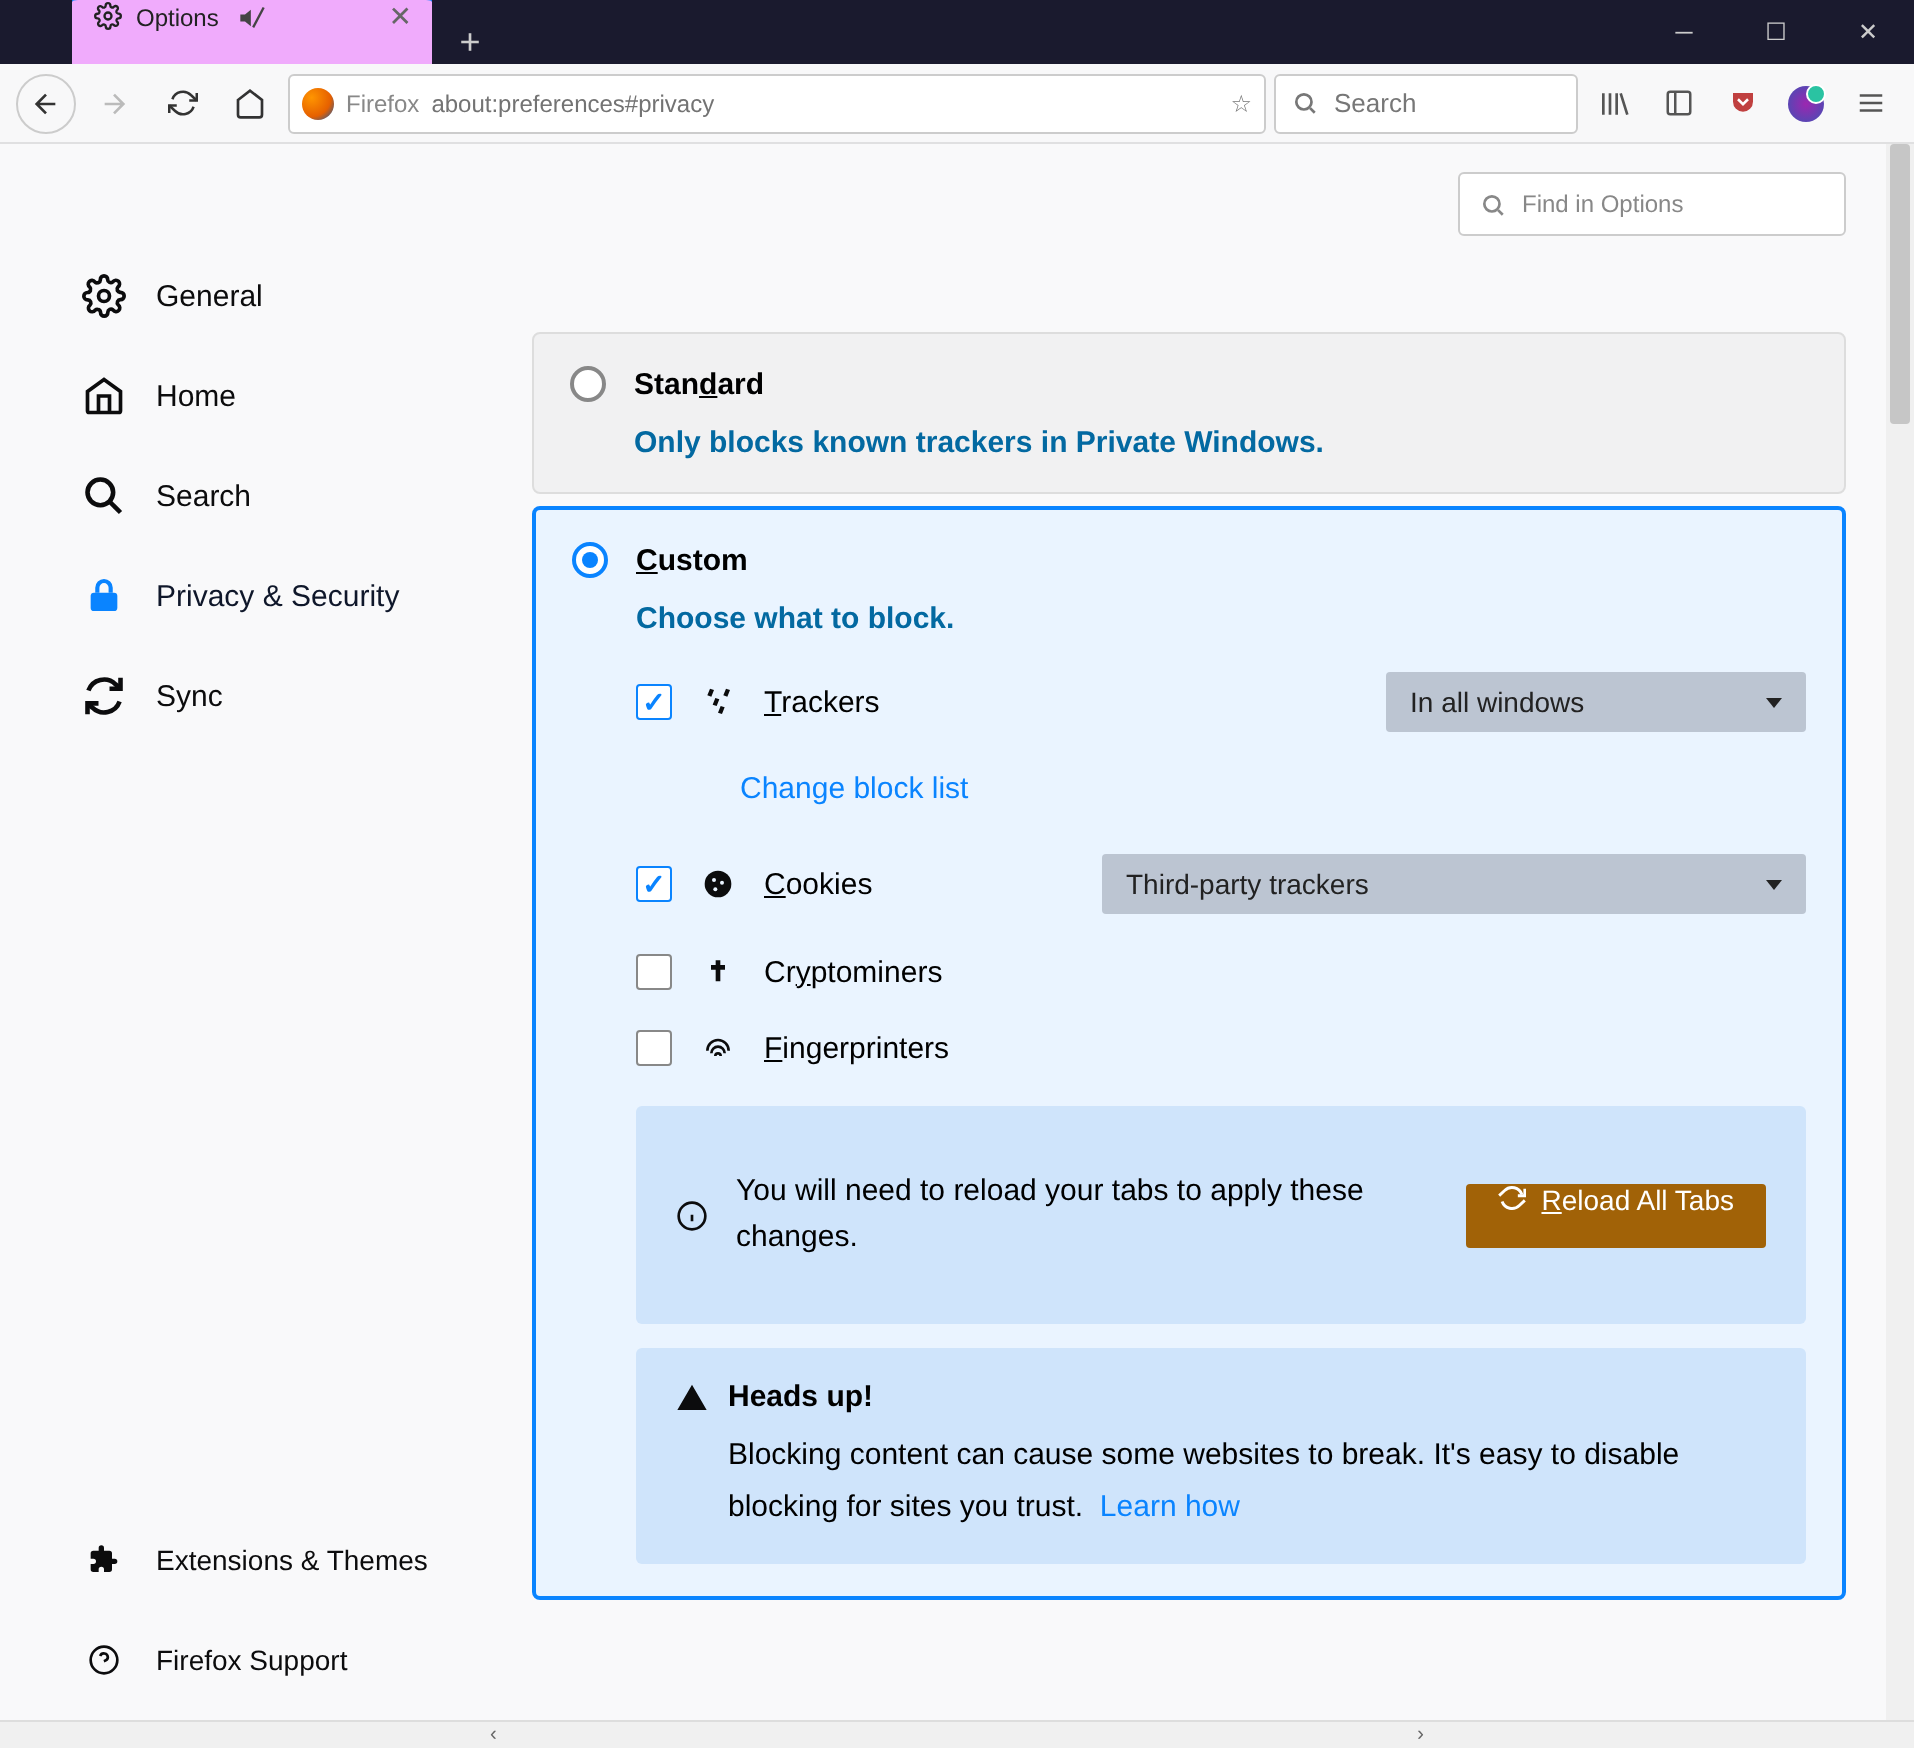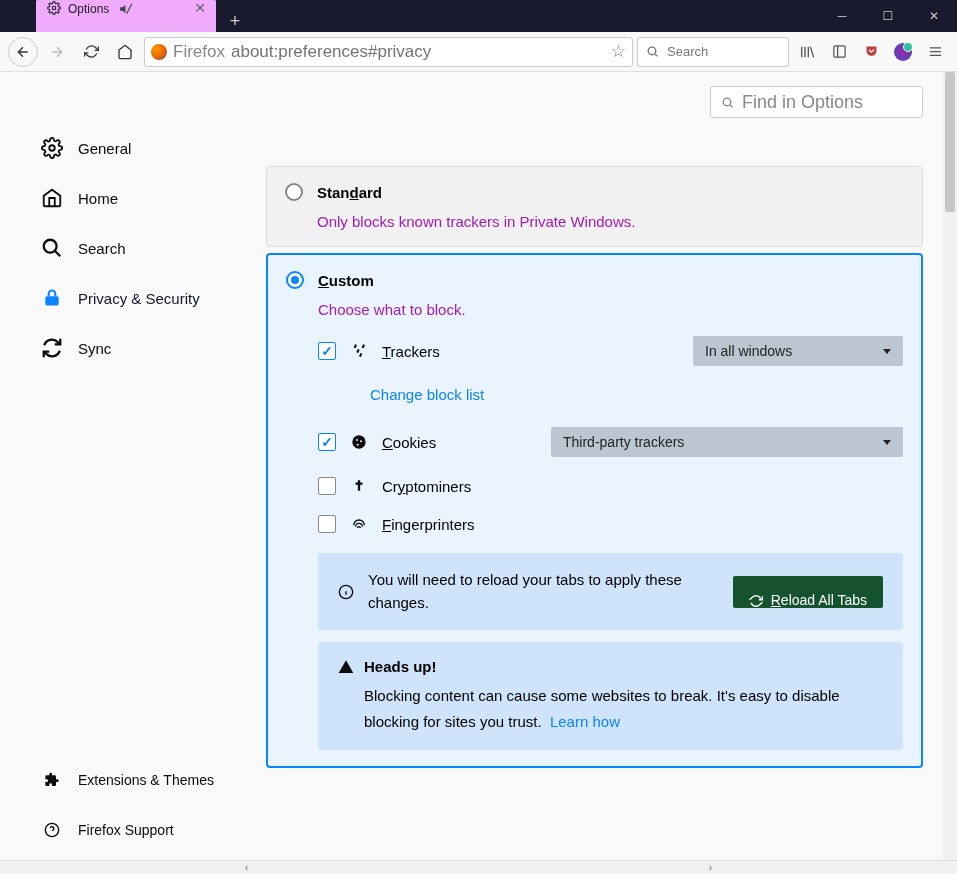--- a/index.html
+++ b/index.html
@@ -14,21 +14,21 @@
 .tab .mute { font-size: 12px; color: #444; margin-left: 4px; }
 .newtab { width: 30px; display: flex; align-items: center; justify-content: center; color: #ccc; font-size: 18px; margin-left: 4px; }
 .winctrls { margin-left: auto; display: flex; }
 .winbtn { width: 46px; display: flex; align-items: center; justify-content: center; color: #ccc; font-size: 12px; }
 
 
 .toolbar { height: 40px; background: #f8f8f9; border-bottom: 1px solid #e0e0e1; display: flex; align-items: center; padding: 0 8px; gap: 4px; }
 .navbtn { width: 30px; height: 30px; display: flex; align-items: center; justify-content: center; border-radius: 4px; color: #333; }
 .navbtn.back { border: 1px solid #ccc; border-radius: 50%; }
 .navbtn.disabled { color: #bbb; }
-.urlbox { flex: 1; height: 30px; border: 1px solid #ccc; border-radius: 3px; background: #fff; display: flex; align-items: center; padding: 0 6px; gap: 6px; font-size: 17px; }
+.urlbox { flex: 1; height: 30px; border: 1px solid #ccc; border-radius: 3px; background: #fff; display: flex; align-items: center; padding: 0 6px; gap: 6px; font-size: 12px; }
 .urlbox .ffname { color: #888; }
 .urlbox .url { color: #737373; flex: 1; }
 .urlbox .star { color: #777; }
 .fflogo { width: 16px; height: 16px; background: radial-gradient(circle at 30% 30%, #ff9500, #e66000 60%, #0057b8 100%); border-radius: 50%; }
 .searchbox { width: 152px; height: 30px; border: 1px solid #ccc; border-radius: 3px; background: #fff; display: flex; align-items: center; padding: 0 8px; gap: 8px; color: #777; font-size: 13px; }
 .tbicon { width: 28px; height: 30px; display: flex; align-items: center; justify-content: center; color: #555; font-size: 15px; }
 .pocket { color: #c04040; }
 .profile { width: 18px; height: 18px; border-radius: 50%; background: radial-gradient(circle, #9c27b0, #3f51b5); position: relative; }
 .profile::after { content: ""; position: absolute; top: -1px; right: -1px; width: 8px; height: 8px; background: #2ac3a2; border-radius: 50%; border: 1px solid #fff; }
 
@@ -36,50 +36,50 @@
 .content { display: flex; height: calc(874px - 32px - 40px - 14px); background: #f9f9fa; }
 .sidebar { width: 256px; padding: 58px 0 0 40px; display: flex; flex-direction: column; gap: 14px; flex-shrink: 0; }
 .sidebar .bottom { margin-top: auto; margin-bottom: 12px; display: flex; flex-direction: column; gap: 14px; }
 .sideitem { display: flex; align-items: center; gap: 14px; font-size: 15px; color: #0c0c0d; cursor: pointer; padding: 6px 0; }
 .sideitem.active { color: #0f172a; }
 .sideitem .sicon { width: 24px; height: 24px; display: flex; align-items: center; justify-content: center; font-size: 20px; }
 .sideitem.small { font-size: 14px; }
 .sideitem.small .sicon { font-size: 16px; }
 
 .main { flex: 1; padding: 12px 34px 0 10px; overflow-y: auto; position: relative; }
-.findbox { position: absolute; top: 14px; right: 34px; width: 213px; height: 32px; border: 1px solid #ccc; border-radius: 3px; background: #fff; display: flex; align-items: center; padding: 0 10px; gap: 8px; color: #888; font-size: 18px; }
+.findbox { position: absolute; top: 14px; right: 34px; width: 194px; height: 32px; border: 1px solid #ccc; border-radius: 3px; background: #fff; display: flex; align-items: center; padding: 0 10px; gap: 8px; color: #888; font-size: 12px; }
 
 .panels { margin-top: 82px; display: flex; flex-direction: column; gap: 6px; }
 .panel { border: 1px solid #ddd; border-radius: 4px; background: #f1f1f2; padding: 16px 18px; }
 .panel.selected { background: #eaf4ff; border: 2px solid #0a84ff; }
 .panel .header { display: flex; align-items: center; gap: 14px; }
 .radio { width: 18px; height: 18px; border: 2px solid #888; border-radius: 50%; background: #fff; flex-shrink: 0; display: flex; align-items: center; justify-content: center; }
 .radio.on { border-color: #0a84ff; }
 .radio.on::after { content: ""; width: 8px; height: 8px; background: #0a84ff; border-radius: 50%; }
 .panel .title { font-weight: bold; font-size: 15px; }
-.panel .desc { margin-left: 32px; margin-top: 12px; font-size: 15px; color: #a21caf; }
+.panel .desc { margin-left: 32px; margin-top: 12px; font-size: 15px; color: #0369a1; font-weight: bold; }
 .panel .chev { margin-left: auto; color: #555; }
 
 .customblock { margin-left: 32px; margin-top: 18px; }
 .row { display: flex; align-items: center; margin-bottom: 20px; gap: 14px; }
 .cbx { width: 18px; height: 18px; border: 1px solid #888; border-radius: 2px; background: #fff; display: flex; align-items: center; justify-content: center; flex-shrink: 0; }
 .cbx.on { border-color: #0a84ff; }
 .cbx.on::after { content: "✓"; color: #0a84ff; font-size: 14px; font-weight: bold; }
 .rowicon { width: 18px; display: flex; justify-content: center; font-size: 15px; }
 .rowlabel { font-size: 15px; }
 .u { text-decoration: underline; }
 .dropdown { margin-left: auto; height: 30px; background: #bcc5d2; border: none; border-radius: 2px; display: flex; align-items: center; padding: 0 30px 0 12px; font-size: 14px; color: #222; position: relative; }
 .dropdown.w1 { width: 210px; }
 .dropdown.w2 { width: 352px; }
 .dropdown::after { content: ""; position: absolute; right: 12px; top: 13px; border-left: 4px solid transparent; border-right: 4px solid transparent; border-top: 5px solid #222; }
 .link { color: #0a84ff; font-size: 15px; margin-left: 52px; display: inline-block; margin-bottom: 24px; cursor: pointer; }
 
-.info { background: #cfe4fb; border-radius: 3px; padding: 16px 20px; display: flex; align-items: center; gap: 14px; margin-top: 18px; }
+.info { background: #cfe4fb; border-radius: 3px; padding: 32px 20px; display: flex; align-items: center; gap: 14px; margin-top: 18px; }
 .info .msg { font-size: 15px; flex: 1; line-height: 1.5; }
-.reloadbtn { background: #14532d; color: #fff; border: none; height: 32px; padding: 0 16px; border-radius: 2px; font-size: 14px; display: flex; align-items: flex-end; gap: 8px; }
+.reloadbtn { background: #a16207; color: #fff; border: none; height: 32px; padding: 0 16px; border-radius: 2px; font-size: 14px; display: flex; align-items: flex-start; gap: 8px; }
 .reloadbtn .u { text-decoration: underline; }
 .info2 { background: #cfe4fb; border-radius: 3px; padding: 16px 20px; margin-top: 12px; }
 .info2 .hdr { display: flex; align-items: center; gap: 10px; font-weight: bold; font-size: 15px; margin-bottom: 8px; }
 .info2 .body { font-size: 15px; line-height: 1.7; margin-left: 26px; }
 .learn { color: #0a84ff; cursor: pointer; }
 
 
 .hscroll { height: 14px; background: #f0f0f0; border-top: 1px solid #ddd; display: flex; align-items: center; justify-content: space-between; padding: 0 245px 0 245px; font-size: 10px; color: #666; }
 .vscroll { position: absolute; right: 0; top: 72px; width: 14px; bottom: 14px; background: #f0f0f0; }
 .vthumb { position: absolute; top: 0; left: 2px; right: 2px; height: 140px; background: #c6c6c6; border-radius: 2px; }

